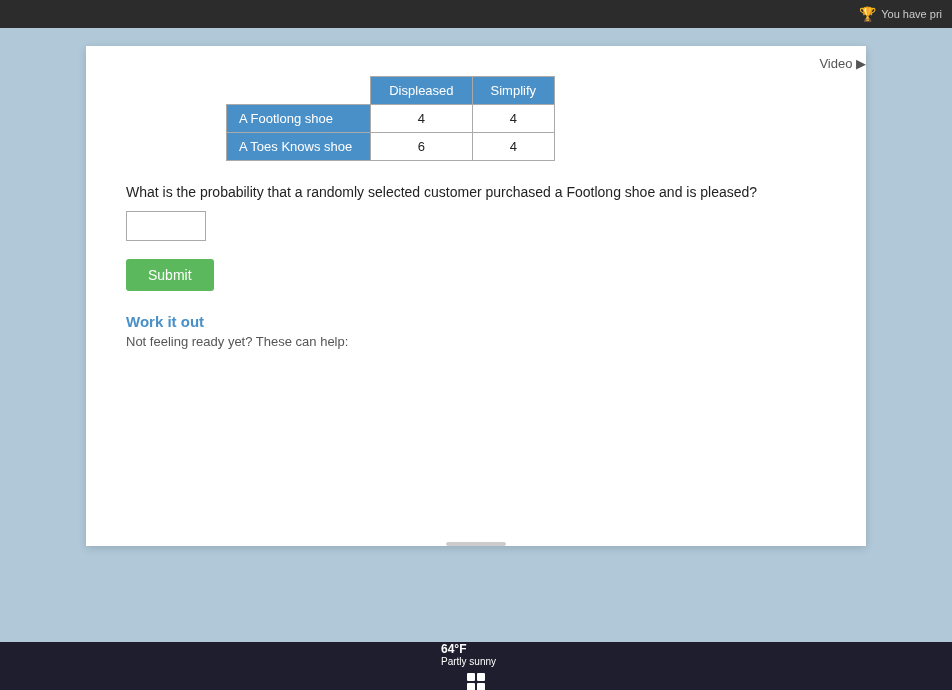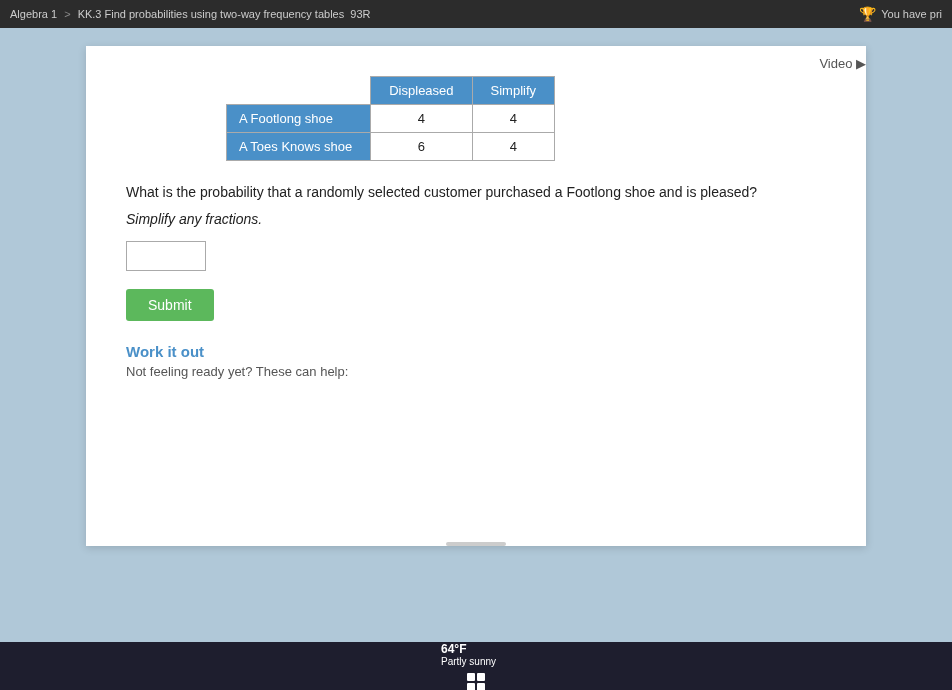--- a/index.html
+++ b/index.html
@@ -284,26 +284,20 @@
       width: 60px;
       height: 4px;
       background: #ccc;
       border-radius: 2px;
     }
   </style>
 </head>
 <body>
 
 <div class="top-bar">
-  <span class="breadcrumb-text">
-    <span>Algebra 1</span>
-    <span class="sep"> &gt; </span>
-    <span>KK.3 Find probabilities using two-way frequency tables</span>
-    <span> &nbsp;<span>93R</span></span>
-  </span>
   <div class="you-have-pri">
     <span class="trophy-icon">🏆</span>
     <span>You have pri</span>
   </div>
 </div>
 
 <div class="content-area">
   <div class="card">
 
     <div class="video-btn">
@@ -328,21 +322,20 @@
         <tr>
           <td class="row-label">A Toes Knows shoe</td>
           <td>6</td>
           <td>4</td>
         </tr>
       </tbody>
     </table>
 
     <p class="question-text">What is the probability that a randomly selected customer purchased a Footlong shoe and is pleased?</p>
 
-    <p class="simplify-text">Simplify any fractions.</p>
 
     <input class="answer-input" type="text" value="" style="">
 
     <button class="submit-btn">Submit</button>
 
     <div class="work-it-out">
       <div class="work-it-out-title">Work it out</div>
       <div class="work-it-out-sub">Not feeling ready yet? These can help:</div>
     </div>
 

